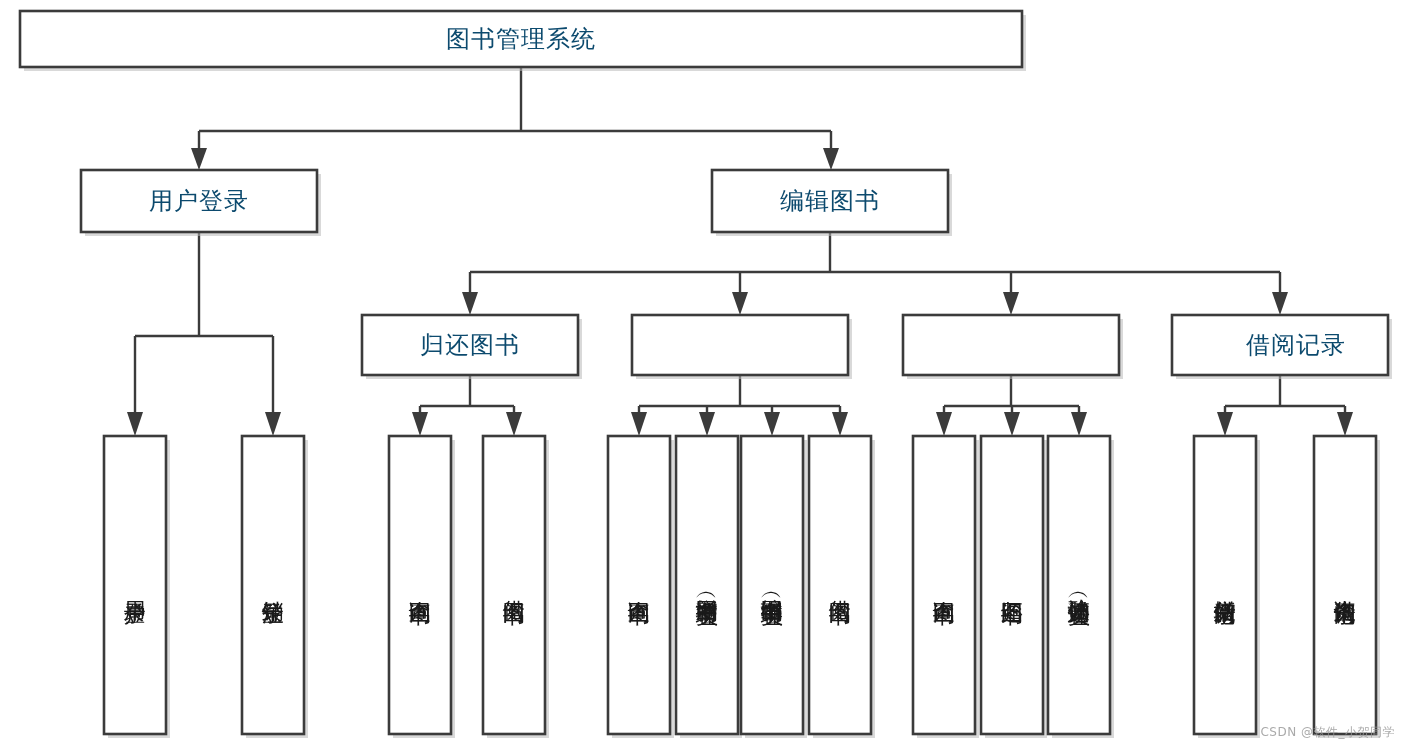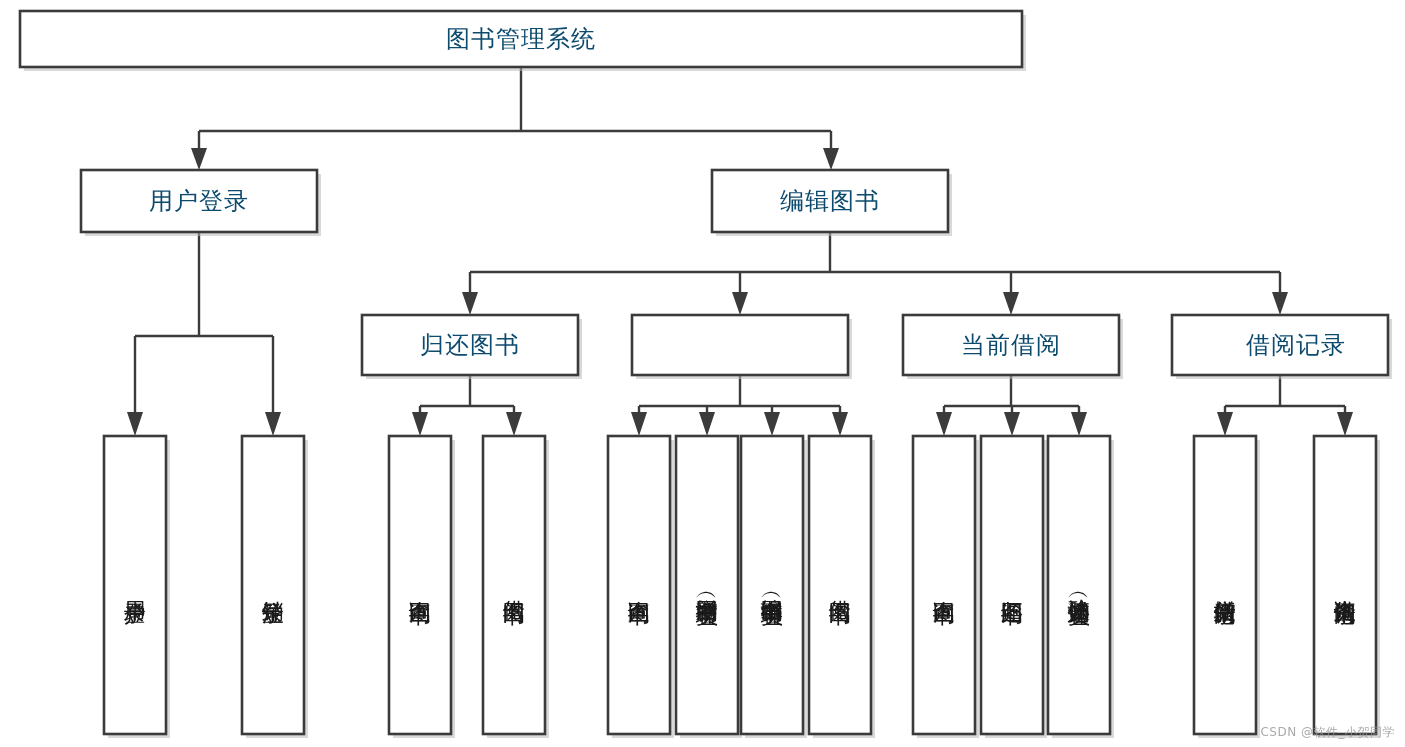--- a/index.html
+++ b/index.html
@@ -188,21 +188,20 @@
       <rect class="node-box" x="1314" y="436" width="62" height="298"></rect>
     </g>
   </svg>
 
   <div class="hlabel-wrap" style="left:20px; top:11px; width:1002px; height:56px;">图书管理系统</div>
 
   <div class="hlabel-wrap" style="left:81px; top:170px; width:236px; height:62px;">用户登录</div>
   <div class="hlabel-wrap" style="left:712px; top:170px; width:236px; height:62px;">编辑图书</div>
 
   <div class="hlabel-wrap" style="left:362px; top:315px; width:216px; height:60px;">归还图书</div>
-  <div class="hlabel-wrap" style="left:903px; top:315px; width:216px; height:60px;">当前借阅</div>
   <div class="hlabel-wrap" style="left:1172px; top:315px; width:216px; height:60px;margin-left:16px;">借阅记录</div>
 
   <div class="vlabel-wrap" style="left:104px; top:436px; width:62px; height:298px;">用户登录</div>
   <div class="vlabel-wrap" style="left:242px; top:436px; width:62px; height:298px;">注销登录</div>
   <div class="vlabel-wrap" style="left:389px; top:436px; width:62px; height:298px;">查询图书</div>
   <div class="vlabel-wrap" style="left:483px; top:436px; width:62px; height:298px;">借阅图书</div>
   <div class="vlabel-wrap" style="left:608px; top:436px; width:62px; height:298px;">查询图书</div>
   <div class="vlabel-wrap" style="left:676px; top:436px; width:62px; height:298px;">新增图书（管理员）</div>
   <div class="vlabel-wrap" style="left:741px; top:436px; width:62px; height:298px;">编辑图书（管理员）</div>
   <div class="vlabel-wrap" style="left:809px; top:436px; width:62px; height:298px;">借阅图书</div>

